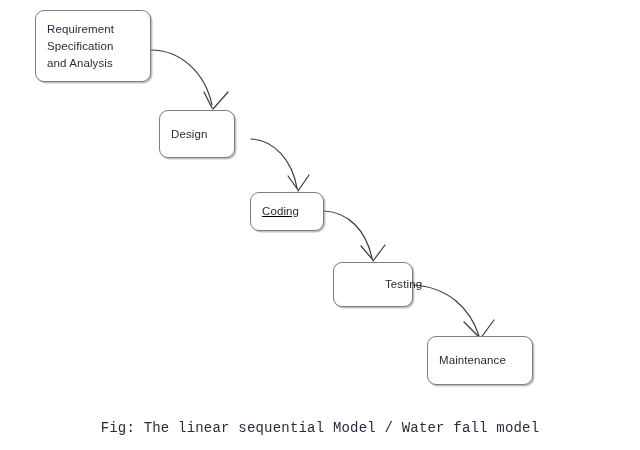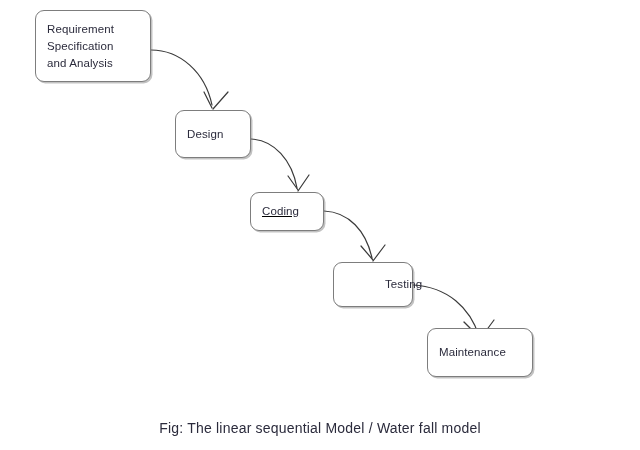--- a/index.html
+++ b/index.html
@@ -42,38 +42,38 @@
     padding-right: 8px;
     letter-spacing: 0.1px;
   }
   .node-multiline .node-label {
     padding-top: 1px;
   }
   #box-requirement {
     left: 35px; top: 10px; width: 116px; height: 72px;
   }
   #box-design {
-    left: 175px; top: 110px; width: 76px; height: 48px;
+    left: 159px; top: 110px; width: 76px; height: 48px;
   }
   #box-coding {
     left: 250px; top: 192px; width: 74px; height: 39px; text-decoration: underline;
   }
   #box-testing {
     left: 333px; top: 262px; width: 80px; height: 45px; padding-left: 40px;
   }
   #box-maintenance {
-    left: 427px; top: 328px; width: 106px; height: 49px;
+    left: 427px; top: 336px; width: 106px; height: 49px;
   }
   #caption {
     position: absolute;
     left: 0;
     top: 420px;
     width: 640px;
     text-align: center;
-    font-family: Liberation Sans, sans-serif;
+    font-family: Liberation Mono, monospace;
     font-size: 14px;
     color: #2b2b3c;
     letter-spacing: 0.2px;
   }
 </style>
 </head>
 <body>
 
 <svg id="diagram-canvas" viewBox="0 0 640 450" xmlns="http://www.w3.org/2000/svg">
   <g fill="none" stroke="#3a3a3a" stroke-width="1.2" stroke-linecap="round">

